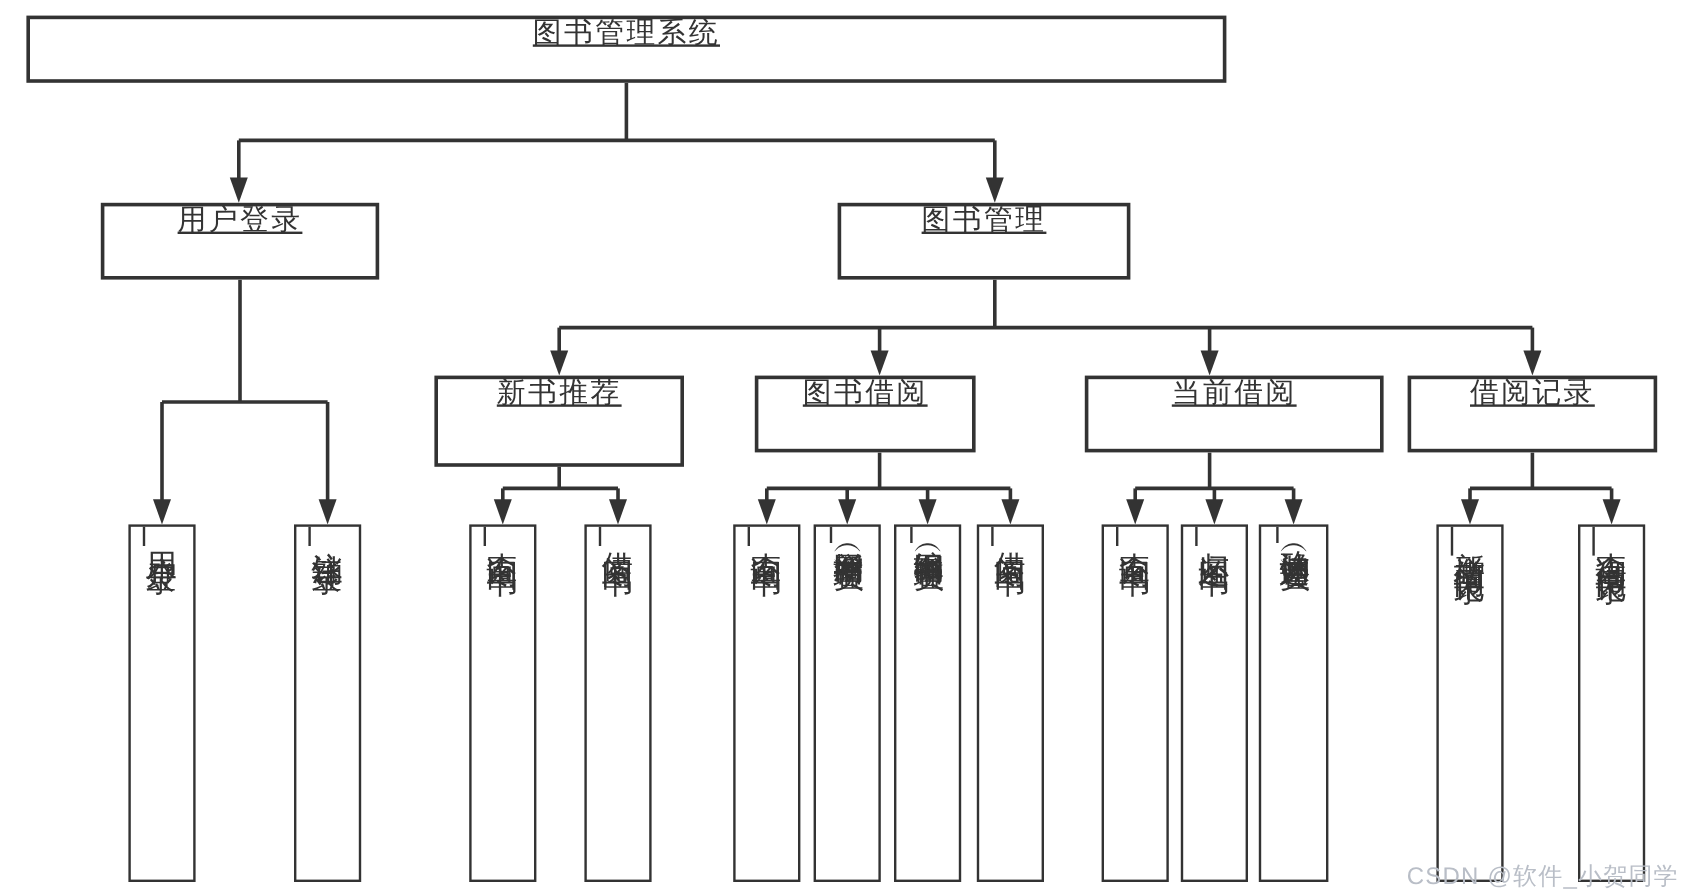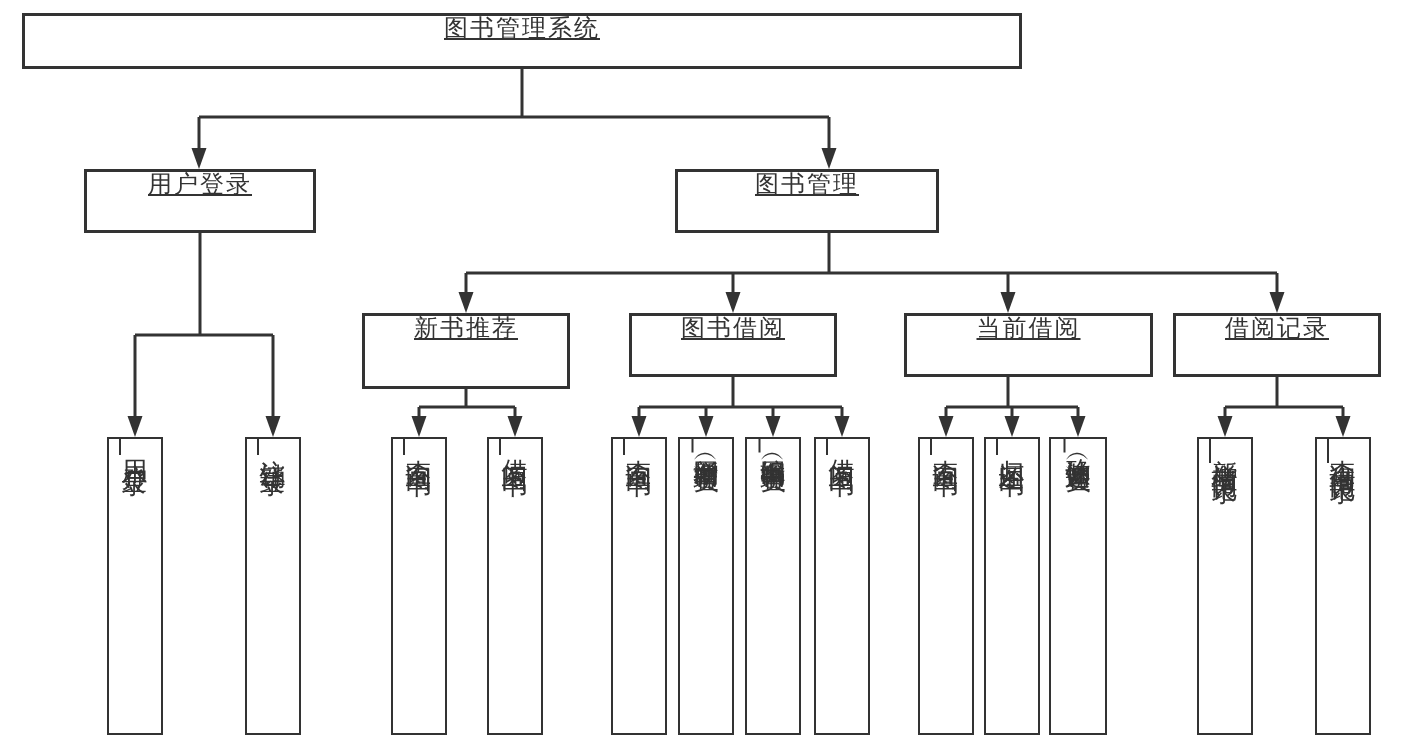--- a/index.html
+++ b/index.html
@@ -108,27 +108,27 @@
       <path d="M1343,407 V423" fill="none" stroke="#333333" stroke-width="3"></path>
       <polygon points="1335.5,416 1350.5,416 1343,437" fill="#333333"></polygon>
     </svg>
   <div id="nodes-layer">
       <div class="node h" style="left: 22px; top: 13px; width: 1000px; height: 56px; border-color: rgb(51, 51, 51);">
         <span class="label" style="color: rgb(51, 51, 51);">图书管理系统</span>
       </div>
       <div class="node h" style="left: 84px; top: 169px; width: 232px; height: 64px; border-color: rgb(51, 51, 51);">
         <span class="label" style="color: rgb(51, 51, 51);">用户登录</span>
       </div>
-      <div class="node h" style="left: 675px; top: 169px; width: 264px; height: 64px; border-color: rgb(51, 51, 51);">
+      <div class="node h" style="left: 698px; top: 169px; width: 244px; height: 64px; border-color: rgb(51, 51, 51);">
         <span class="label" style="color: rgb(51, 51, 51);">图书管理</span>
       </div>
       <div class="node h" style="left: 362px; top: 313px; width: 208px; height: 76px; border-color: rgb(51, 51, 51);">
         <span class="label" style="color: rgb(51, 51, 51);">新书推荐</span>
       </div>
-      <div class="node h" style="left: 629px; top: 313px; width: 208px; height: 64px; border-color: rgb(51, 51, 51);">
+      <div class="node h" style="left: 629px; top: 313px; width: 184px; height: 64px; border-color: rgb(51, 51, 51);">
         <span class="label" style="color: rgb(51, 51, 51);">图书借阅</span>
       </div>
       <div class="node h" style="left: 904px; top: 313px; width: 249px; height: 64px; border-color: rgb(51, 51, 51);">
         <span class="label" style="color: rgb(51, 51, 51);">当前借阅</span>
       </div>
       <div class="node h" style="left: 1173px; top: 313px; width: 208px; height: 64px; border-color: rgb(51, 51, 51);">
         <span class="label" style="color: rgb(51, 51, 51);">借阅记录</span>
       </div>
       <div class="node v" style="left: 107px; top: 437px; width: 56px; height: 298px; border-color: rgb(51, 51, 51);">
         <span class="label" style="color: rgb(51, 51, 51);">用户登录</span>
@@ -163,13 +163,14 @@
       <div class="node v long" style="left: 1049px; top: 437px; width: 58px; height: 298px; border-color: rgb(51, 51, 51);">
         <span class="label" style="color: rgb(51, 51, 51);">确认归还（管理员）</span>
       </div>
       <div class="node v" style="left: 1197px; top: 437px; width: 56px; height: 298px; border-color: rgb(51, 51, 51);">
         <span class="label" style="color: rgb(51, 51, 51);">新增借阅记录</span>
       </div>
       <div class="node v" style="left: 1315px; top: 437px; width: 56px; height: 298px; border-color: rgb(51, 51, 51);">
         <span class="label" style="color: rgb(51, 51, 51);">查询借阅记录</span>
       </div>
     </div>
+  <div class="watermark">CSDN @软件_小贺同学</div>
 </div>
 
 </body></html>

